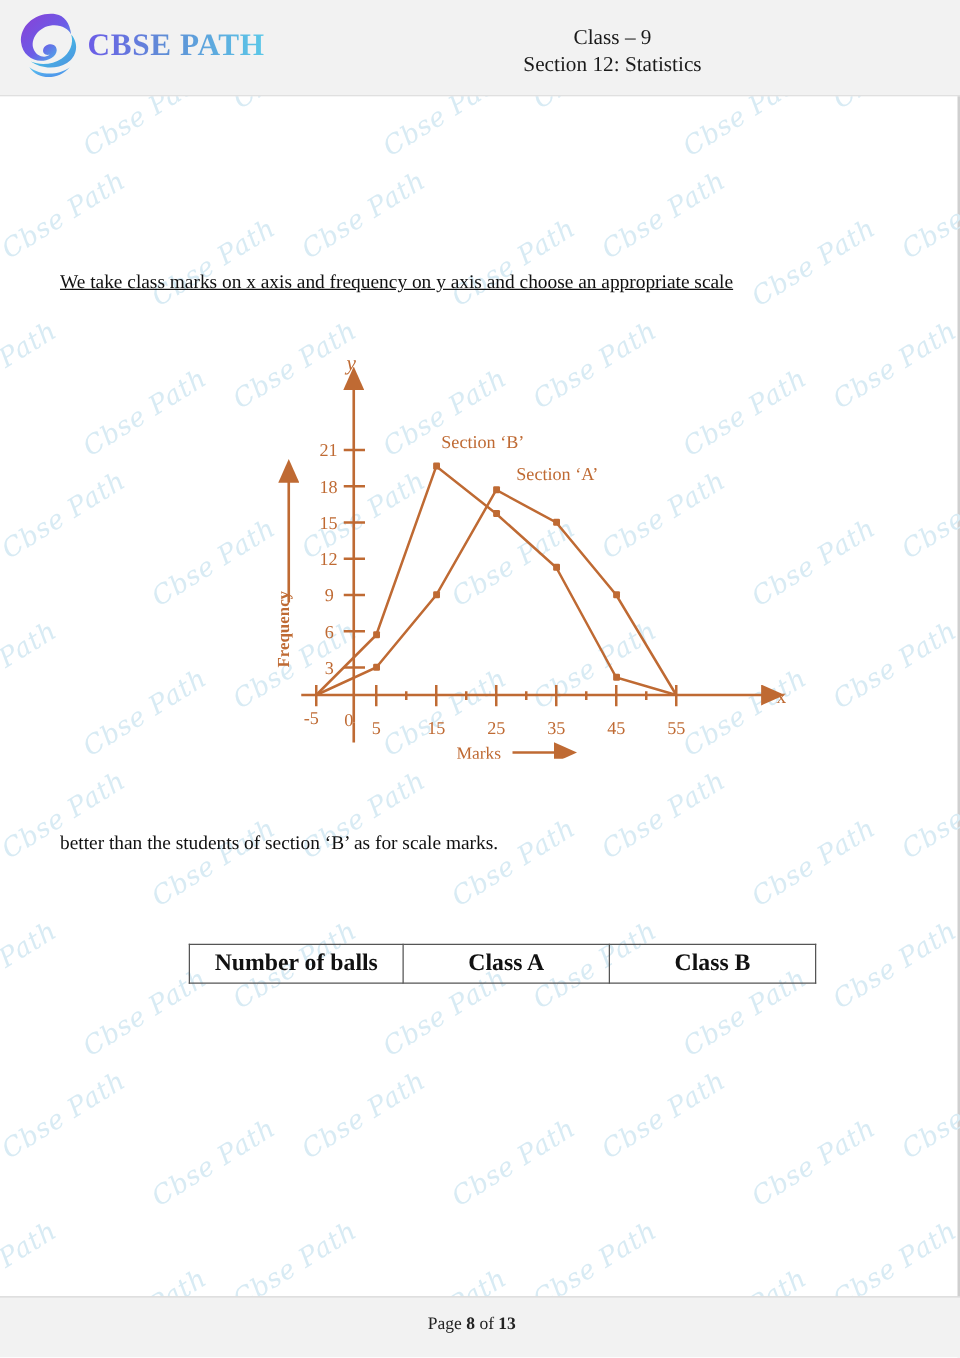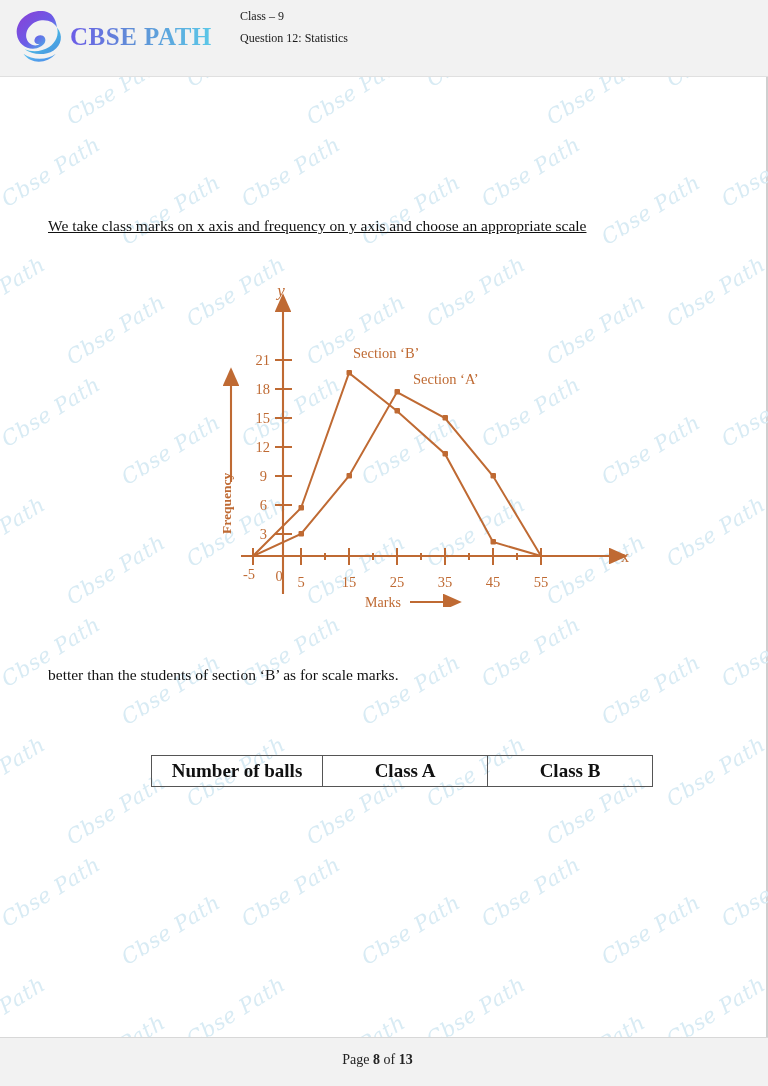--- a/index.html
+++ b/index.html
@@ -72,25 +72,25 @@
     font-size: 25px;
     letter-spacing: 0.5px;
     background: linear-gradient(90deg,#6b5ce7 0%, #5f8fd6 45%, #5bc8e8 100%);
     -webkit-background-clip: text;
     background-clip: text;
     color: transparent;
     margin-left: 4px;
   }
   .header-titles {
     position: absolute;
-    left: 240px; top: 5px;
+    left: 240px; top: 19px;
     width: 500px;
-    text-align: left;
+    text-align: center;
     color: #1a1a1a;
-    font-size: 12px;
+    font-size: 17px;
     line-height: 22px;
     font-family: "Liberation Serif", serif;
   }
 
   
   .content { position: absolute; inset: 0; z-index: 2; }
   .para {
     position: absolute;
     font-family: "Liberation Serif", serif;
     font-size: 15.5px;
@@ -241,21 +241,21 @@
                  C82 18 74 8 62 6 Z" fill="url(#gA)"></path>
         <path d="M84 35 C88 48 82 62 70 70 C58 78 40 80 26 74 C40 84 62 86 78 76
                  C92 67 96 49 84 35 Z" fill="url(#gB)"></path>
         <path d="M24 82 C40 94 66 94 82 82 C66 100 38 102 24 82 Z" fill="url(#gC)"></path>
       </svg>
       <span class="logo-text">CBSE PATH</span>
     </div>
 
     <div class="header-titles">
       <div>Class – 9</div>
-      <div>Question 12: Statistics</div>
+      <div>Section 12: Statistics</div>
     </div>
   </div>
 
   <div class="content">
 
     <div class="para" style="left:48px; top:214px; width:690px;text-decoration:underline;">
       <span>We take class marks on x axis and frequency on y axis and choose an appropriate scale</span><br>
     </div>
 
     <div class="graph-wrap">

